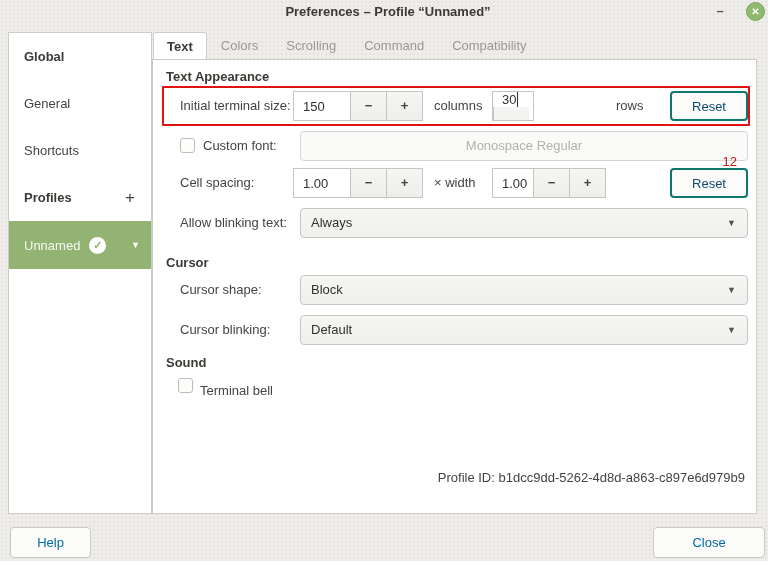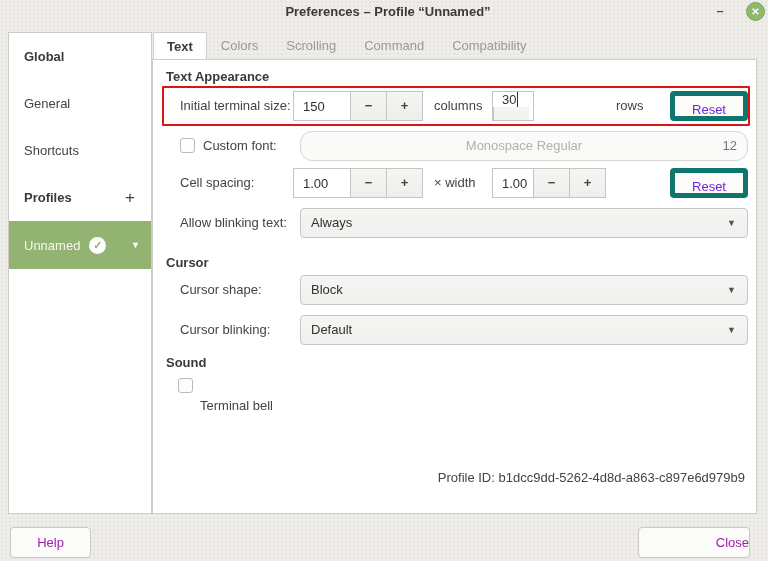--- a/index.html
+++ b/index.html
@@ -51,44 +51,44 @@
   .red-box { position:absolute; left:162px; top:86px; width:588px; height:40px;
              border:2px solid #e01313; border-radius:1px; pointer-events:none; z-index:5; }
 
   .spin { position:absolute; height:30px; display:flex; border:1px solid #c6c5c0;
           border-radius:0; overflow:hidden; background:#ffffff; }
   .spin .entry { display:flex; align-items:center; padding-left:9px; background:#ffffff; color:#33312d; }
   .spin .sbtn { width:36px; background:linear-gradient(#f5f5f3,#eeeeec); border-left:1px solid #c6c5c0;
                 text-align:center; line-height:28px; font-weight:700; color:#45433f; }
   .caret-i { display:inline-block; width:1px; height:15px; background:#33312d; margin-left:1px; }
 
-  .btn { position:absolute; height:30px; background:#fbfbfa; border:5px solid #0f766e;
-         border-radius:4px; text-align:center; line-height:28px; color:#6d28d9; }
+  .btn { position:absolute; height:30px; background:#fbfbfa; border:2px solid #0f766e;
+         border-radius:4px; text-align:center; line-height:28px; color:#0c4a6e; }
 
   .checkbox { position:absolute; width:15px; height:15px; background:#fdfdfc;
               border:1px solid #bdbcb7; border-radius:3px; }
 
   .font-btn { position:absolute; left:300px; top:131px; width:448px; height:30px;
-              background:#fafaf8; border:1px solid #d6d5d1; border-radius:12px;
+              background:#fafaf8; border:1px solid #d6d5d1; border-radius:4px;
               line-height:28px; text-align:center; color:#b3b1ac; }
-  .font-size { position:absolute; right:10px; top:0; line-height:28px; color:#737373; }
+  .font-size { position:absolute; right:10px; top:16px; line-height:28px; color:#b91c1c; }
 
   .dropdown { position:absolute; width:448px; height:30px; background:linear-gradient(#f5f5f3,#f0f0ee);
               border:1px solid #c6c5c0; border-radius:4px; line-height:28px;
               padding-left:10px; color:#33312d; }
   .dd-caret { position:absolute; right:11px; top:0; line-height:28px; font-size:9px; color:#55534e; }
 
   .profile-id { position:absolute; right:23px; top:470px; color:#45433f; }
   .profile-id span { }
 
   .footer-btn { position:absolute; top:527px; height:31px; background:#fbfbfa;
                 border:1px solid #c9c8c3; border-radius:4px; text-align:center;
-                line-height:29px; color:#a21caf; }
+                line-height:29px; color:#0369a1; }
   .help-btn { left:10px; width:81px; }
-  .close-btn2 { right:18px; width:112px;text-align:right; }
+  .close-btn2 { right:3px; width:112px; }
 </style>
 </head>
 <body>
 
 <div class="window">
 
   <div class="titlebar">
     <div class="title">Preferences – Profile “Unnamed”</div>
     <div class="min-btn">–</div>
     <div class="close-btn">✕</div>
@@ -182,21 +182,21 @@
     <span class="dd-caret">▼</span>
   </div>
   <div class="rowlabel" style="left:180px; top:315px;">Cursor blinking:</div>
   <div class="dropdown" style="left:300px; top:315px;">
     <span>Default</span>
     <span class="dd-caret">▼</span>
   </div>
 
   <div class="heading" style="left:166px; top:355px;">Sound</div>
   <div class="checkbox" style="left:178px; top:378px;"></div>
-  <div class="rowlabel" style="left:200px; top:391px;">Terminal bell</div>
+  <div class="rowlabel" style="left:200px; top:376px;">Terminal bell</div>
 
   <div class="profile-id">
     <span>Profile ID:</span>
     <span>b1dcc9dd-5262-4d8d-a863-c897e6d979b9</span>
   </div>
 
   <div class="footer-btn help-btn">Help</div>
   <div class="footer-btn close-btn2">Close</div>
 
 </div>

